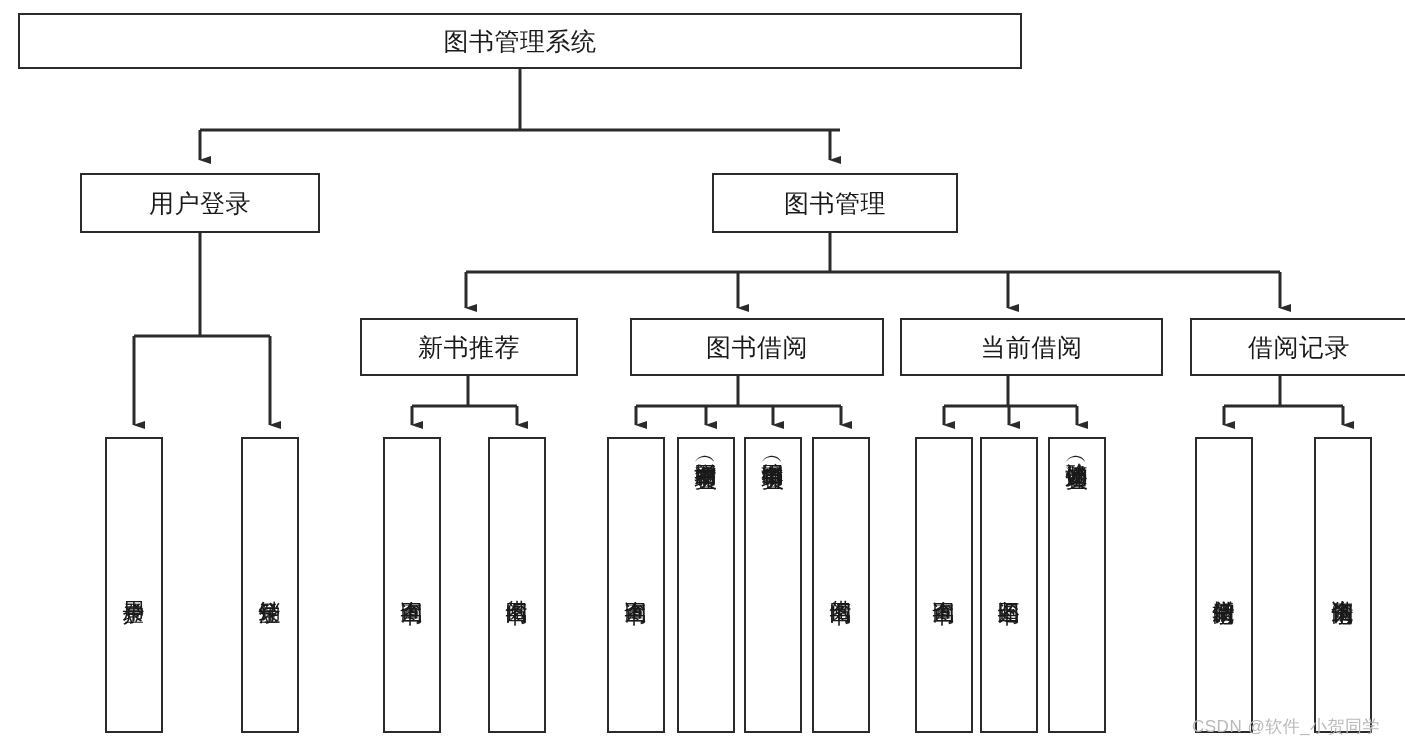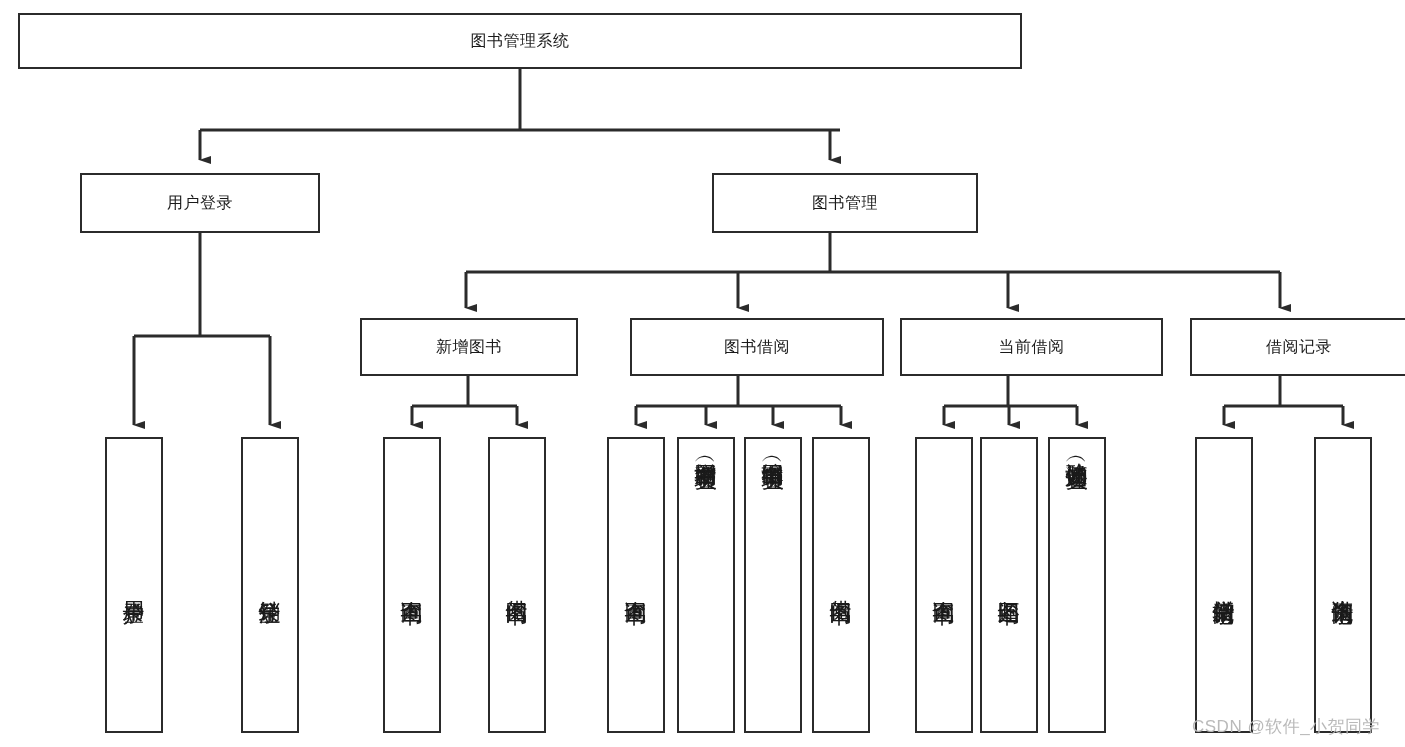--- a/index.html
+++ b/index.html
@@ -30,21 +30,21 @@
     position: absolute;
     box-sizing: border-box;
     background: #ffffff;
     border: 2px solid #2b2b2b;
     display: flex;
     align-items: center;
     justify-content: center;
     color: #1a1a1a;
   }
   .node-h .node-label {
-    font-size: 16px;
+    font-size: 25px;
     line-height: 1.2;
     letter-spacing: 0.5px;
     white-space: nowrap;
   }
   .node-v {
     align-items: flex-start;
     justify-content: center;
     padding-top: 6px;
   }
   .node-v .node-label {
@@ -123,26 +123,26 @@
     </g>
   </svg>
 
   <div class="node node-h" style="left:18px; top:13px; width:1004px; height:56px;">
     <span class="node-label">图书管理系统</span>
   </div>
 
   <div class="node node-h" style="left:80px; top:173px; width:240px; height:60px;">
     <span class="node-label">用户登录</span>
   </div>
-  <div class="node node-h" style="left:712px; top:173px; width:266px; height:60px;">
+  <div class="node node-h" style="left:712px; top:173px; width:246px; height:60px;">
     <span class="node-label">图书管理</span>
   </div>
 
   <div class="node node-h" style="left:360px; top:318px; width:218px; height:58px;">
-    <span class="node-label">新增图书</span>
+    <span class="node-label">新书推荐</span>
   </div>
   <div class="node node-h" style="left:630px; top:318px; width:254px; height:58px;">
     <span class="node-label">图书借阅</span>
   </div>
   <div class="node node-h" style="left:900px; top:318px; width:263px; height:58px;">
     <span class="node-label">当前借阅</span>
   </div>
   <div class="node node-h" style="left:1170px; top:318px; width:218px; height:58px;margin-left:20px;">
     <span class="node-label">借阅记录</span>
   </div>

